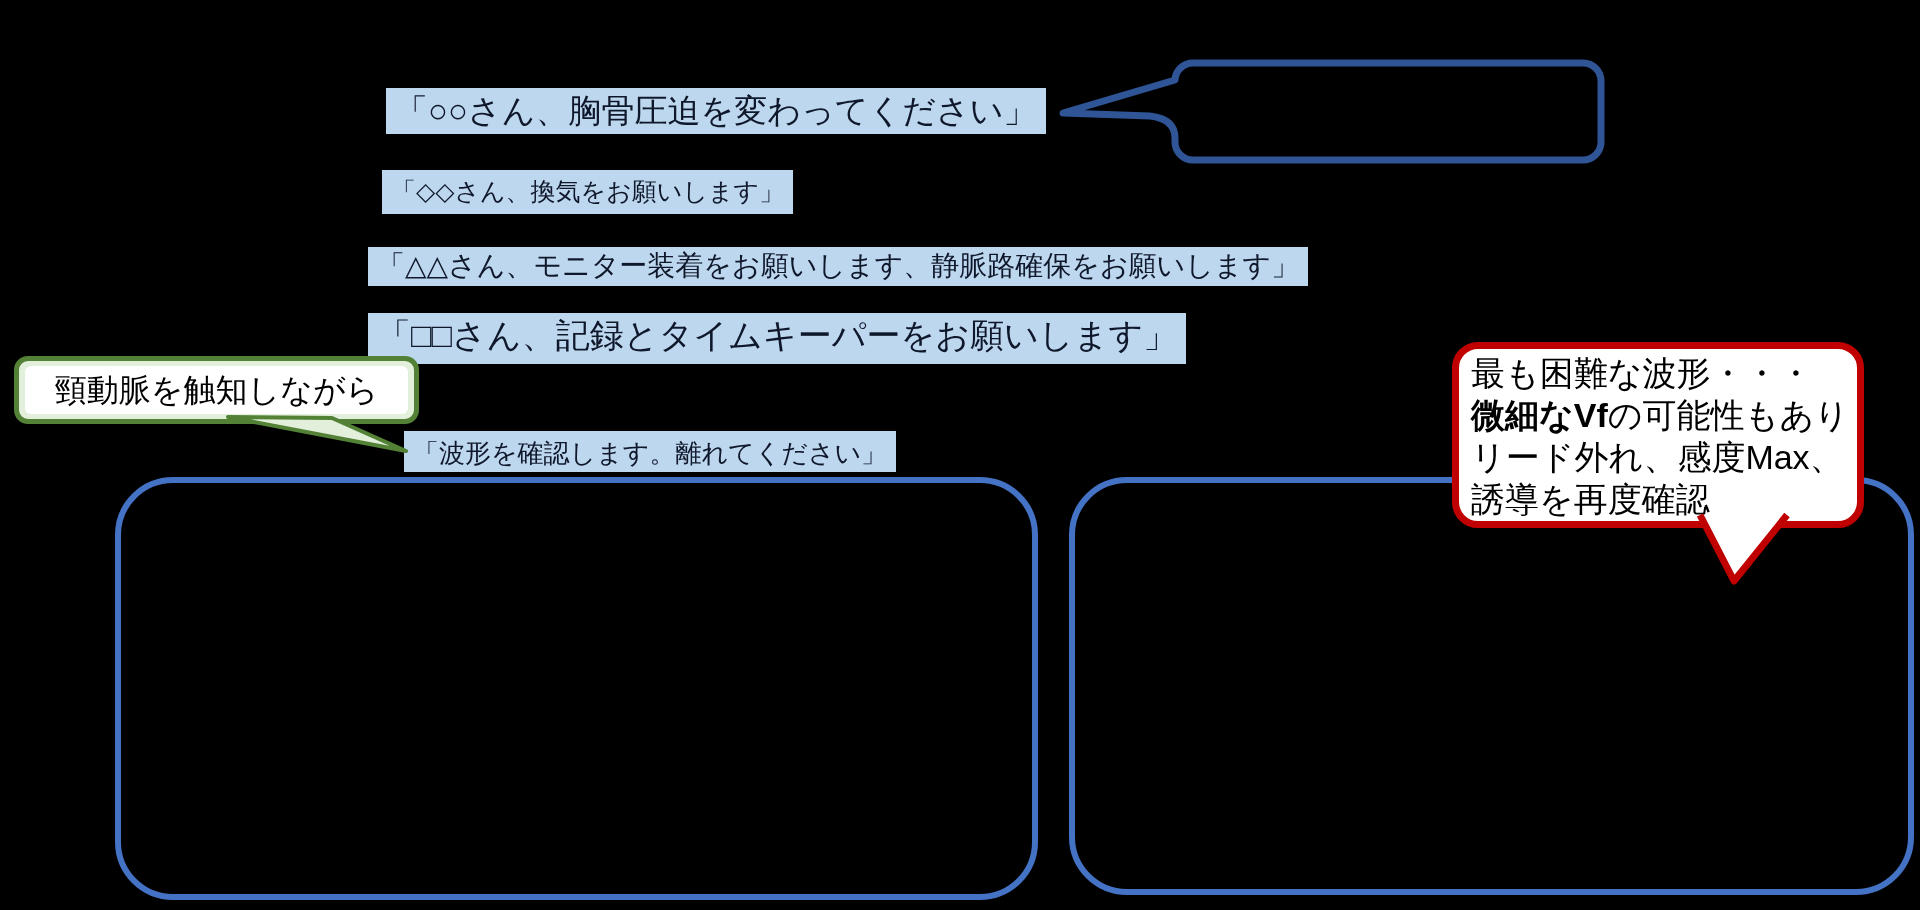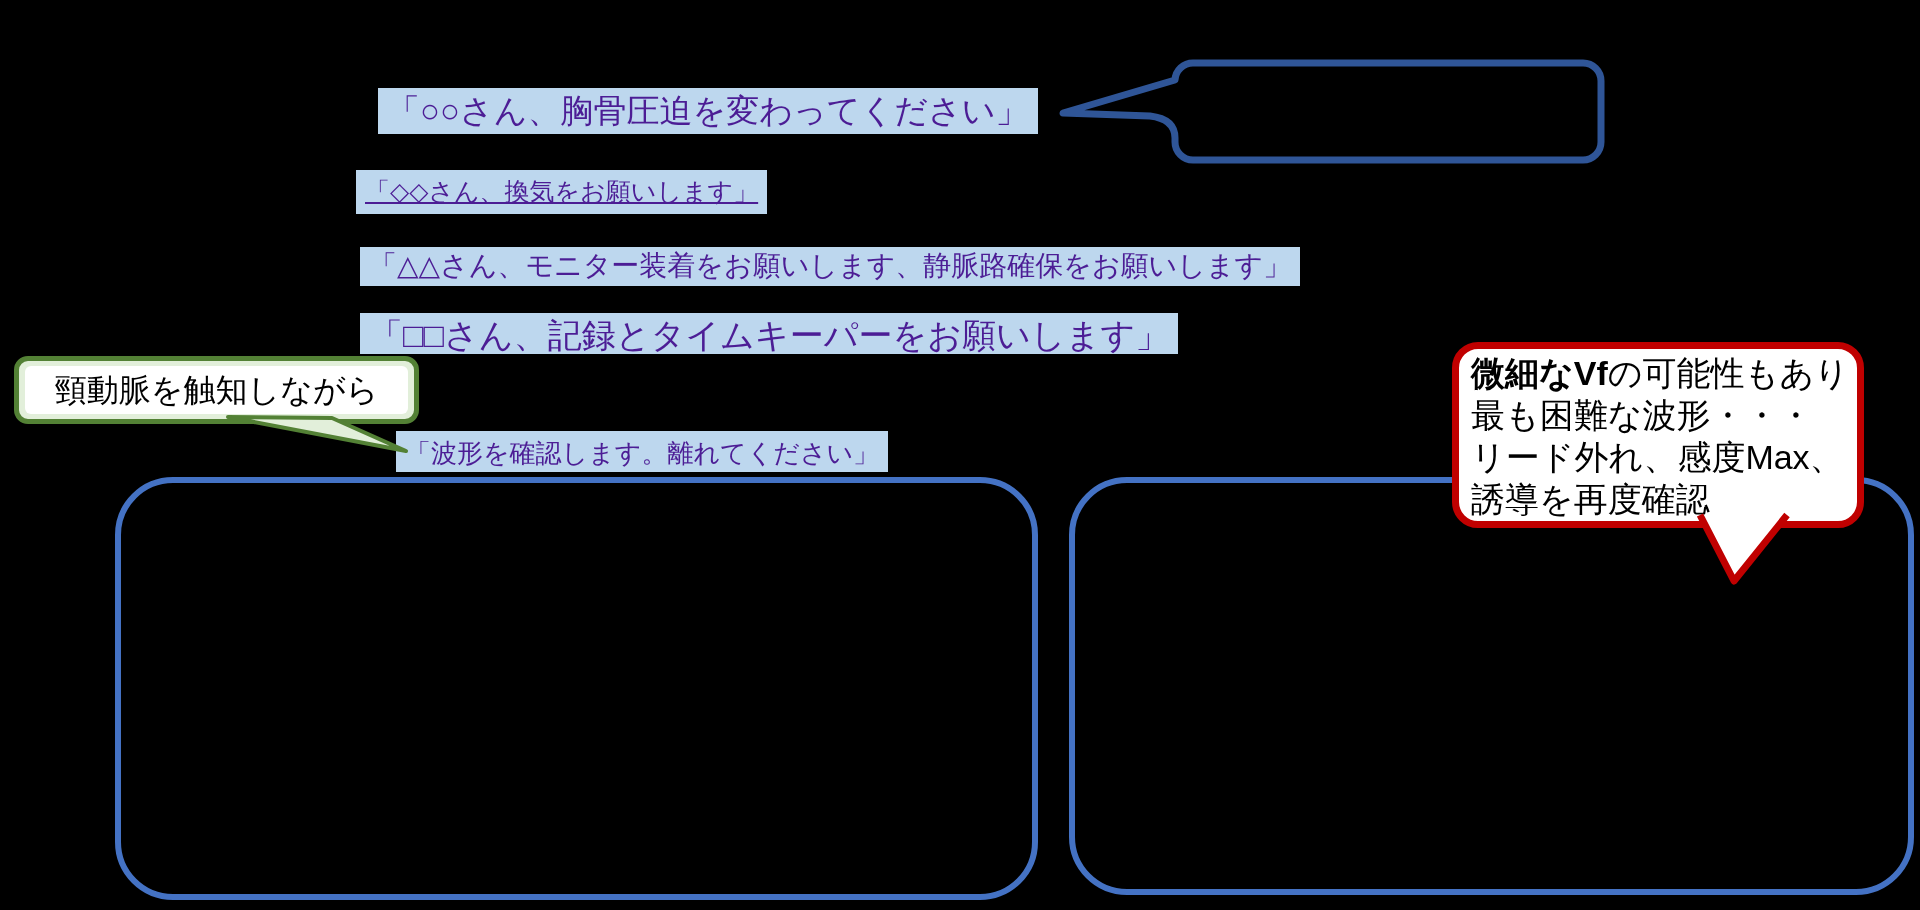--- a/index.html
+++ b/index.html
@@ -13,29 +13,30 @@
     height: 910px;
     background: #000;
     overflow: hidden;
     font-family: "Liberation Sans", "DejaVu Sans", sans-serif;
     color: #000;
   }
   
   .hl {
     position: absolute;
     background: #BDD7EE;
-    color: #4c1d95;
+    color: #0f172a;
     white-space: nowrap;
     line-height: 1;
     padding: 6px 9px;
+    margin-left: 8px;
   }
   .line1 { left: 378px; top: 88px;  font-size: 33px; padding-top: 6px; padding-bottom: 7px; }
-  .line2 { left: 356px; top: 170px; font-size: 25px; padding-top: 9px; padding-bottom: 10px; text-decoration: underline; }
+  .line2 { left: 374px; top: 170px; font-size: 25px; padding-top: 9px; padding-bottom: 10px; }
   .line3 { left: 360px; top: 247px; font-size: 28px; padding-top: 5px; padding-bottom: 6px; }
-  .line4 { left: 360px; top: 313px; font-size: 34px; padding-top: 5px; padding-bottom: 2px; }
+  .line4 { left: 360px; top: 313px; font-size: 34px; padding-top: 5px; padding-bottom: 12px; }
   .line5 { left: 396px; top: 431px; font-size: 26px; padding-top: 9px; }
 
   
   .panel {
     position: absolute;
     border: 6px solid #4472C4;
     border-radius: 58px;
     background: transparent;
     box-sizing: border-box;
   }
@@ -102,22 +103,22 @@
   <div class="hl line2">「◇◇さん、換気をお願いします」</div>
   <div class="hl line3">「△△さん、モニター装着をお願いします、静脈路確保をお願いします」</div>
   <div class="hl line4">「□□さん、記録とタイムキーパーをお願いします」</div>
   <div class="hl line5">「波形を確認します。離れてください」</div>
 
   <div class="carotid">
     <div class="carotid-inner">頸動脈を触知しながら</div>
   </div>
 
   <div class="vf">
+    <div class="vf-line">最も困難な波形・・・</div>
     <div class="vf-line"><b>微細なVf</b><span>の可能性もあり</span></div>
-    <div class="vf-line">最も困難な波形・・・</div>
     <div class="vf-line">リード外れ、感度Max、</div>
     <div class="vf-line">誘導を再度確認</div>
   </div>
 
   <svg class="overlay" viewBox="0 0 1920 910">
 
     <path d="M 1063 113
              L 1175 80
              A 18 18 0 0 1 1193 63
              L 1583 63

